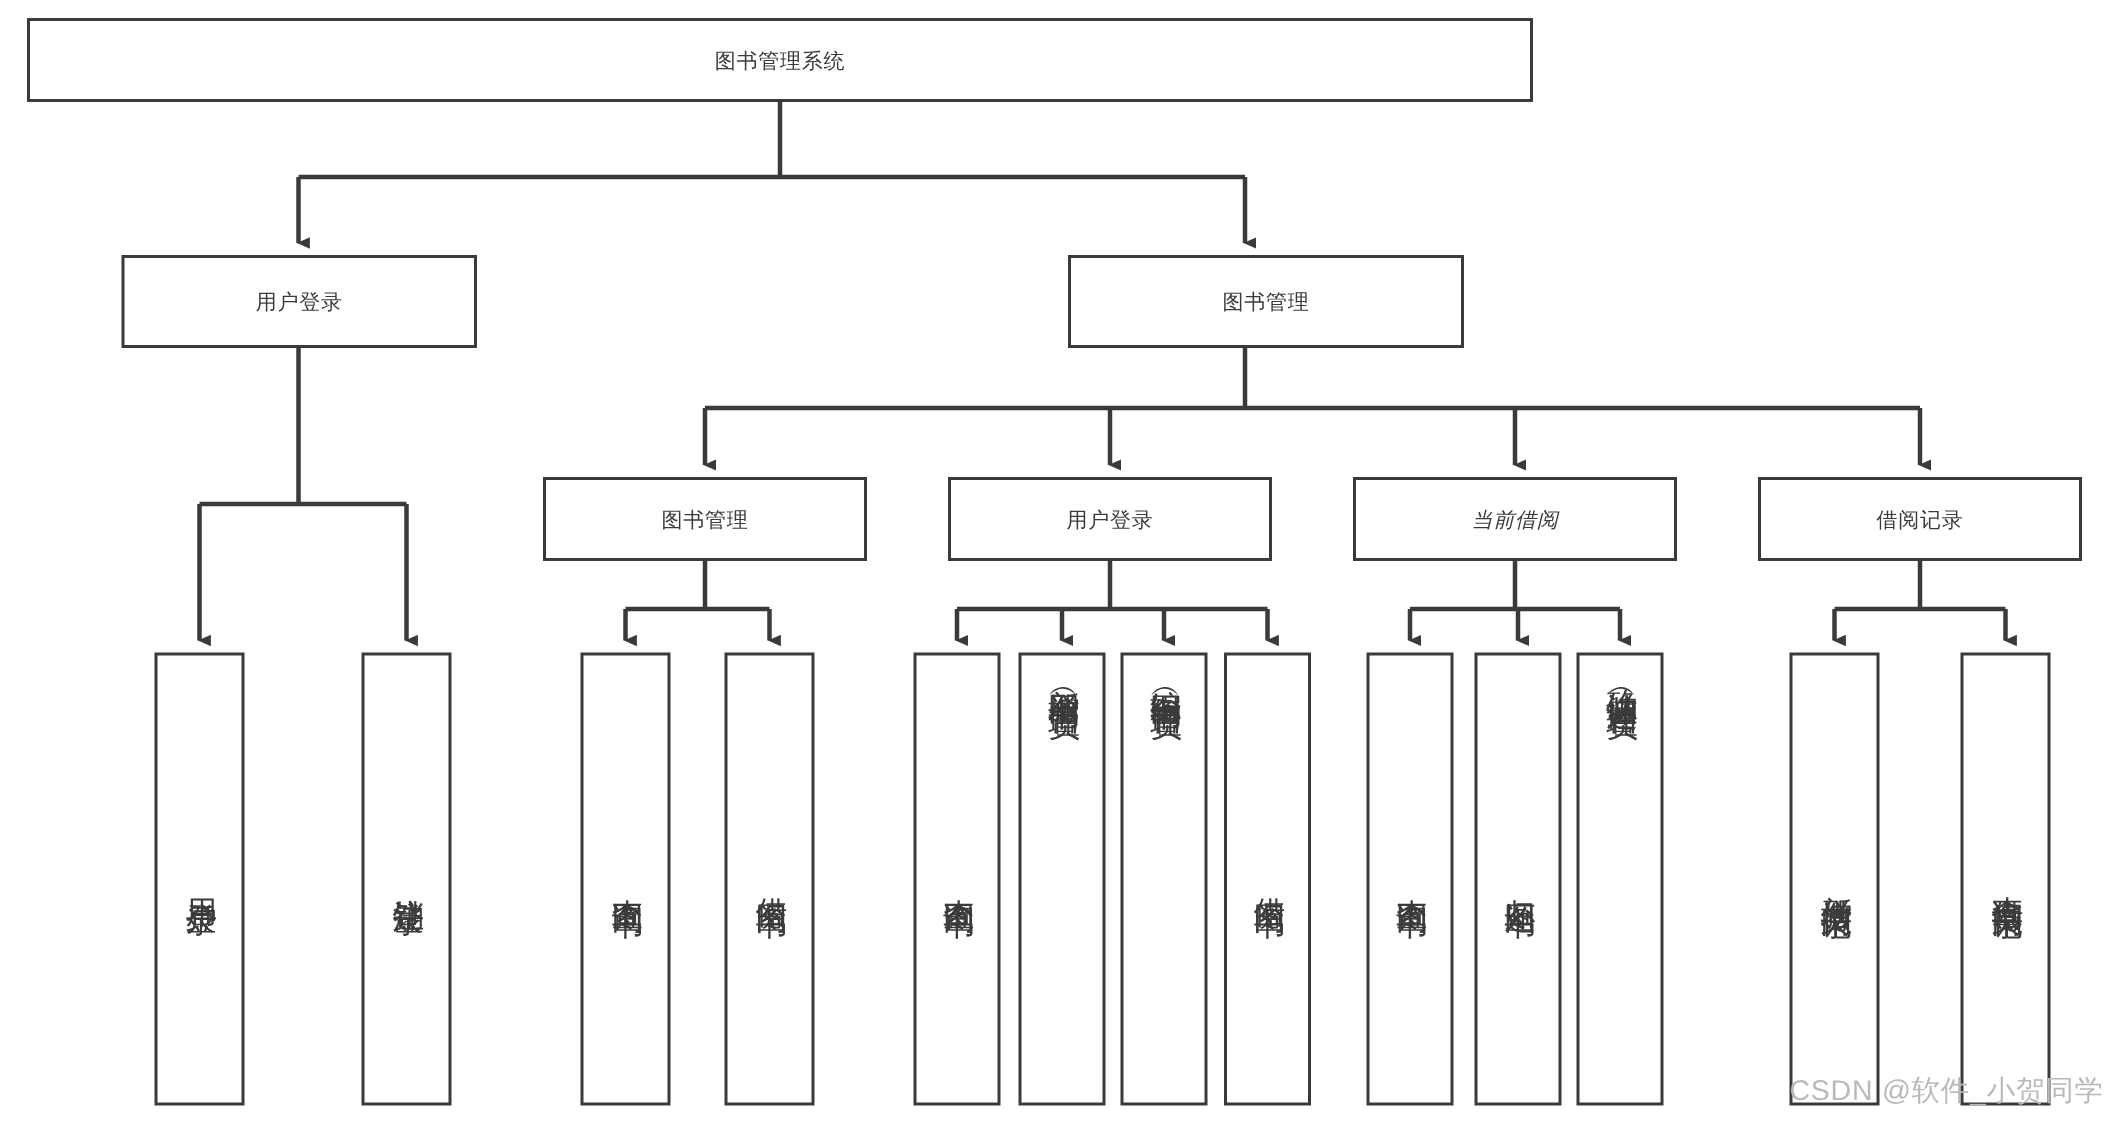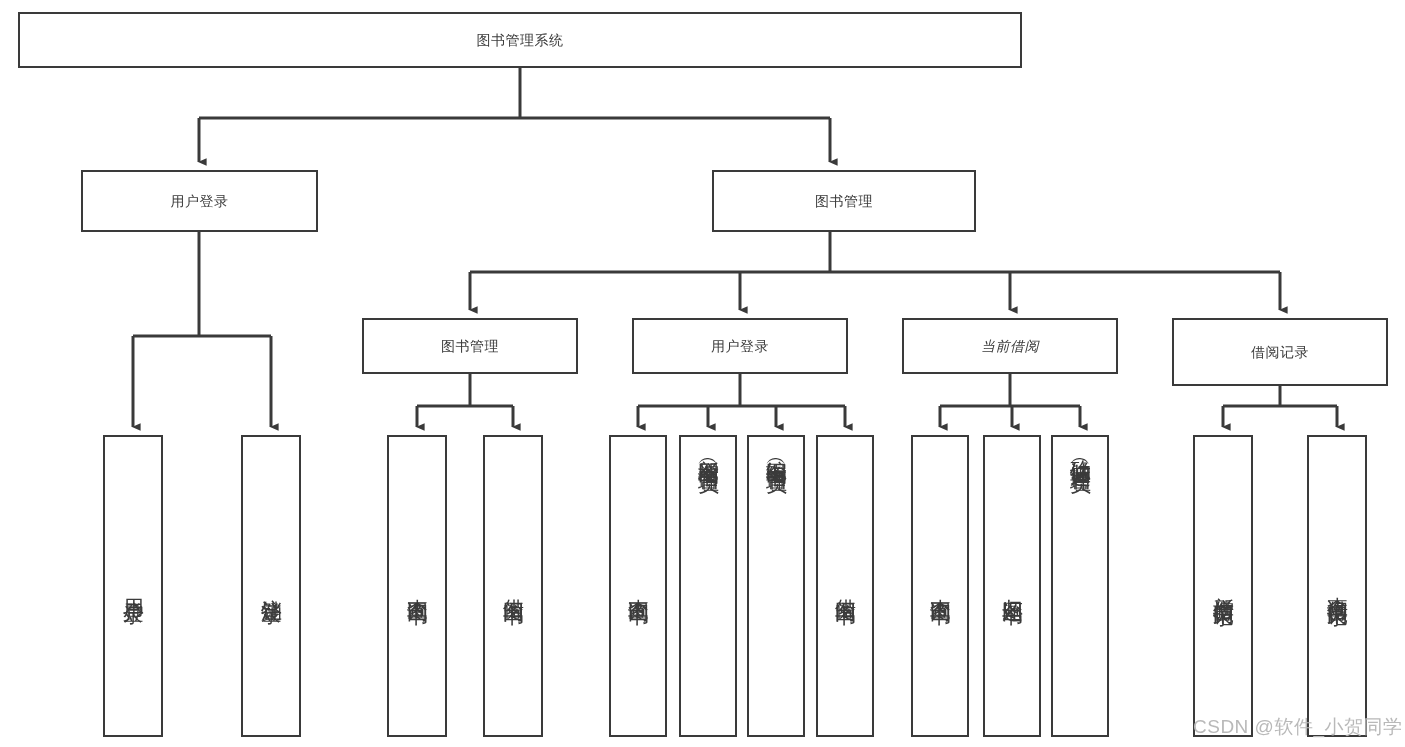--- a/index.html
+++ b/index.html
@@ -159,21 +159,21 @@
   </div>
 
   <div class="node horiz" style="left:632px;top:318px;width:216px;height:56px;">
     <span class="node-label">用户登录</span>
   </div>
 
   <div class="node horiz" style="left:902px;top:318px;width:216px;height:56px;font-style:italic;">
     <span class="node-label">当前借阅</span>
   </div>
 
-  <div class="node horiz" style="left:1172px;top:318px;width:216px;height:68px;">
+  <div class="node horiz" style="left:1172px;top:318px;width:216px;height:56px;">
     <span class="node-label">借阅记录</span>
   </div>
 
   <div class="node vert centered" style="left:387px;top:435px;width:60px;height:302px;">
     <span class="node-label">查询图书</span>
   </div>
 
   <div class="node vert centered" style="left:483px;top:435px;width:60px;height:302px;">
     <span class="node-label">借阅图书</span>
   </div>

